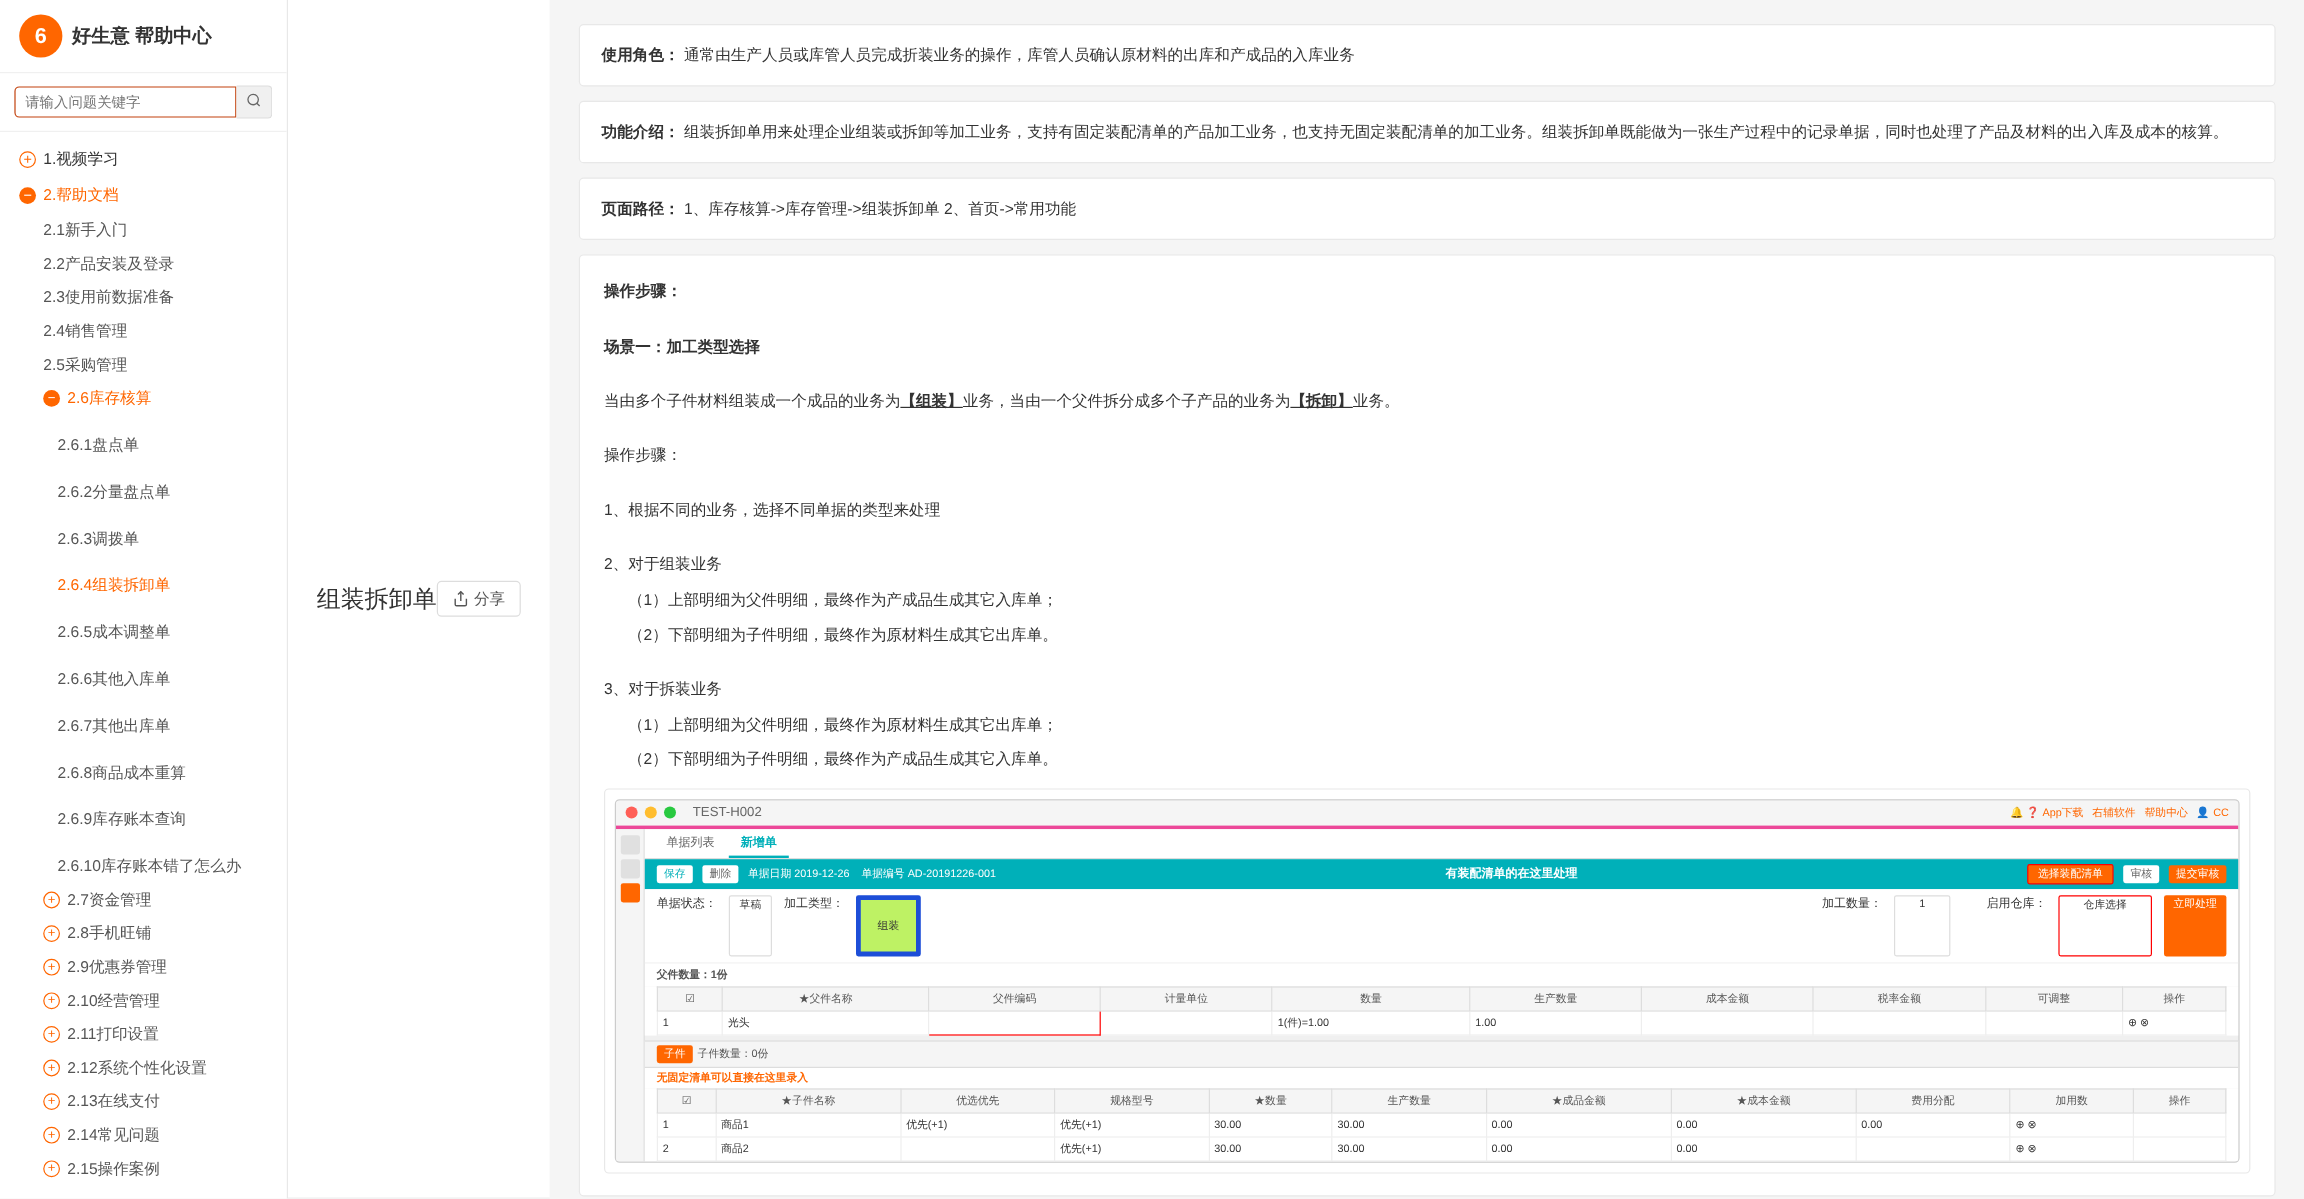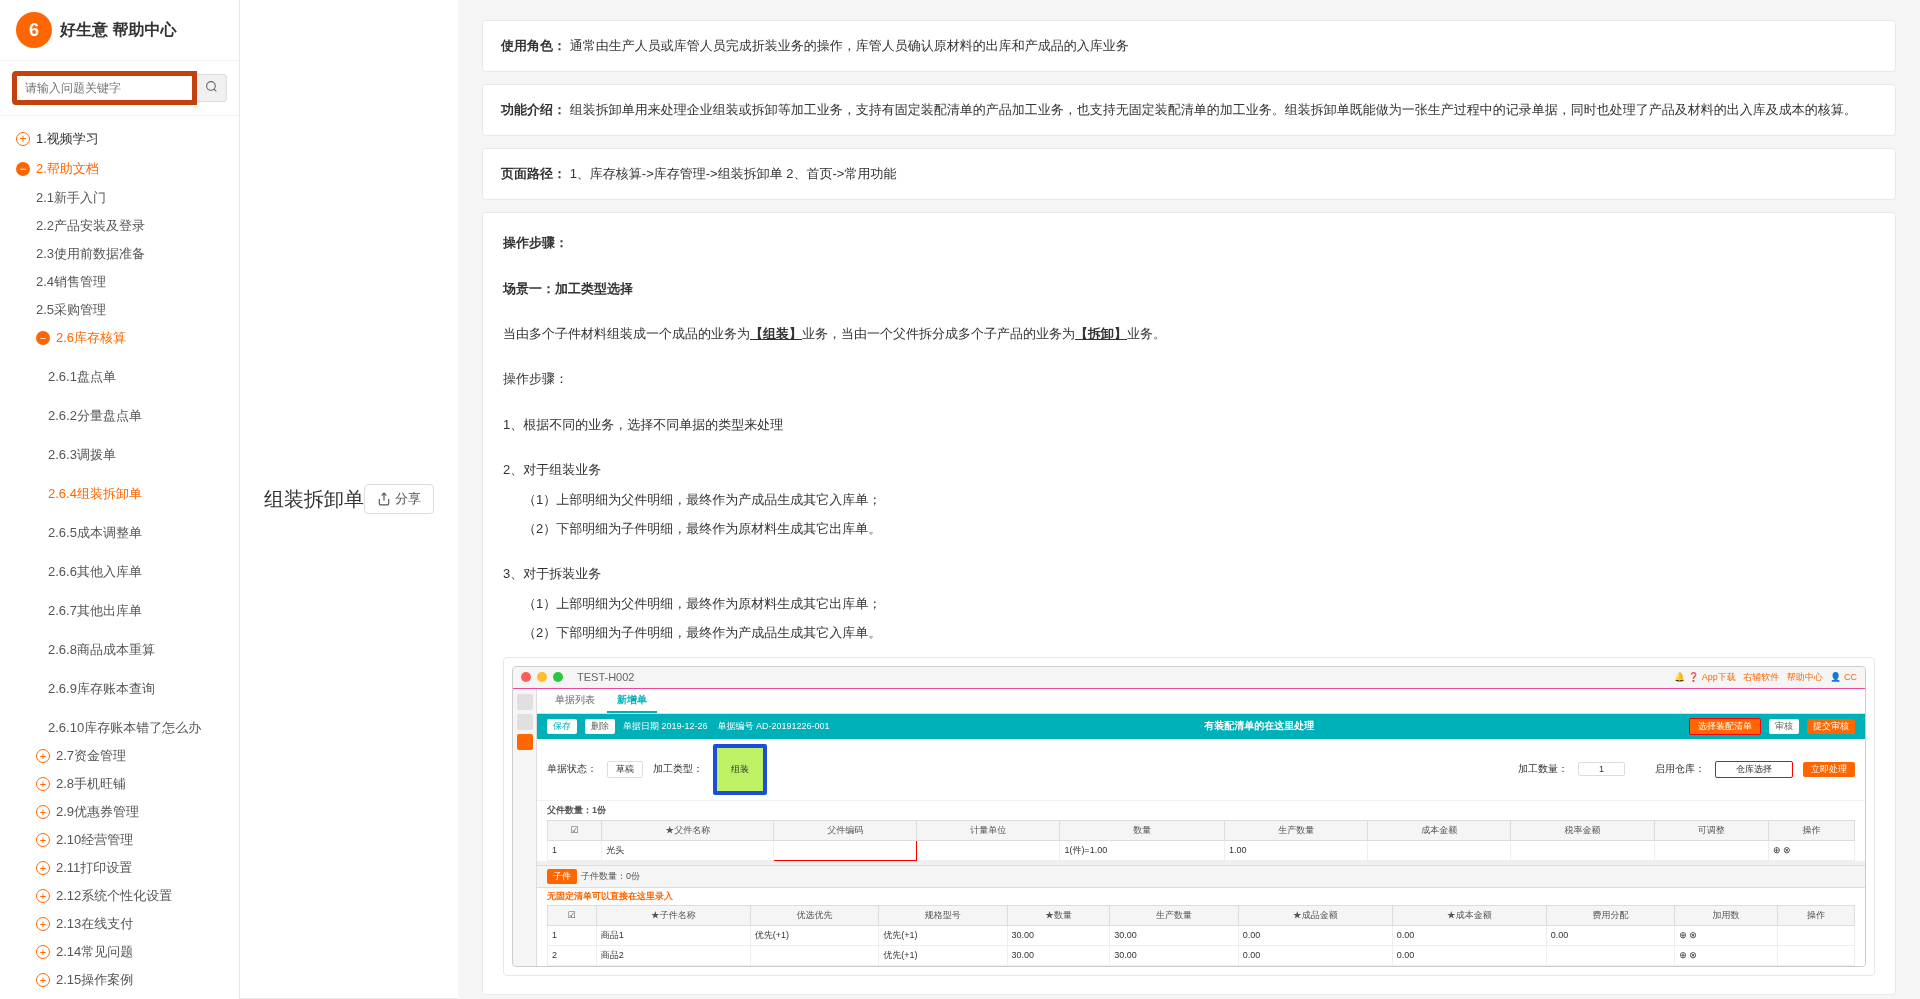--- a/index.html
+++ b/index.html
@@ -46,21 +46,21 @@
 
     .search-area {
       padding: 10px 12px;
       border-bottom: 1px solid #f0f0f0;
       display: flex;
       align-items: center;
     }
 
     .search-area input {
       flex: 1;
-      border: 5px solid #c2410c;
+      border: 1px solid #c2410c;
       border-radius: 4px 0 0 4px;
       padding: 5px 8px;
       font-size: 12px;
       outline: none;
       color: #999;
     }
 
     .search-btn {
       background: #f0f0f0;
       border: 1px solid #ddd;
@@ -207,21 +207,21 @@
       width: 100%;
       background: #f0f0f0;
       border: 1px solid #ccc;
       border-radius: 4px;
       overflow: hidden;
       position: relative;
     }
 
     .mock-title-bar {
       background: #f5f5f5;
-      border-bottom: 1px solid #ec4899;
+      border-bottom: 3px solid #ec4899;
       padding: 4px 8px;
       display: flex;
       align-items: center;
       gap: 6px;
       font-size: 11px;
       color: #666;
     }
 
     .mock-close { width: 10px; height: 10px; background: #ff5f57; border-radius: 50%; }
     .mock-min { width: 10px; height: 10px; background: #ffbd2e; border-radius: 50%; }
@@ -485,21 +485,21 @@
               <div class="mock-teal-bar">
                 <span style="background:#fff;color:#00b0b9;padding:1px 6px;border-radius:2px;font-size:9px;">保存</span>
                 <span style="background:#fff;color:#666;padding:1px 6px;border-radius:2px;font-size:9px;">删除</span>
                 <span style="font-size:9px;">单据日期 2019-12-26 &nbsp;&nbsp; 单据编号 AD-20191226-001</span>
                 <span style="flex:1;text-align:center;color:#fff;font-size:10px;font-weight:bold;">有装配清单的在这里处理</span>
                 <span style="background:#f60;color:#fff;padding:1px 8px;border-radius:2px;font-size:9px;border:1px solid #f00;">选择装配清单</span>
                 <span style="background:#fff;color:#666;padding:1px 6px;border-radius:2px;font-size:9px;">审核</span>
                 <span style="background:#f60;color:#fff;padding:1px 6px;border-radius:2px;font-size:9px;">提交审核</span>
               </div>
 
-              <div style="display:flex;align-items:center;padding:5px 10px;gap:10px;background:#fff;border-bottom:1px solid #f0f0f0;font-size:10px;">
+              <div style="display:flex;padding:5px 10px;gap:10px;background:#fff;border-bottom:1px solid #f0f0f0;font-size:10px;">
                 <span>单据状态：</span>
                 <span style="border:1px solid #ddd;padding:1px 8px;border-radius:2px;font-size:9px;background:#fff;">草稿</span>
                 <span>加工类型：</span>
                 <span style="border:4px solid #1d4ed8;padding:15px 14px;border-radius:2px;font-size:9px;background:#bef264;">组装</span>
 
                 <span style="flex:1;"></span>
                 <span>加工数量：</span>
                 <span style="border:1px solid #ddd;padding:1px 20px;border-radius:2px;font-size:9px;background:#fff;">1</span>
 
                 <span style="margin-left:20px;">启用仓库：</span>

